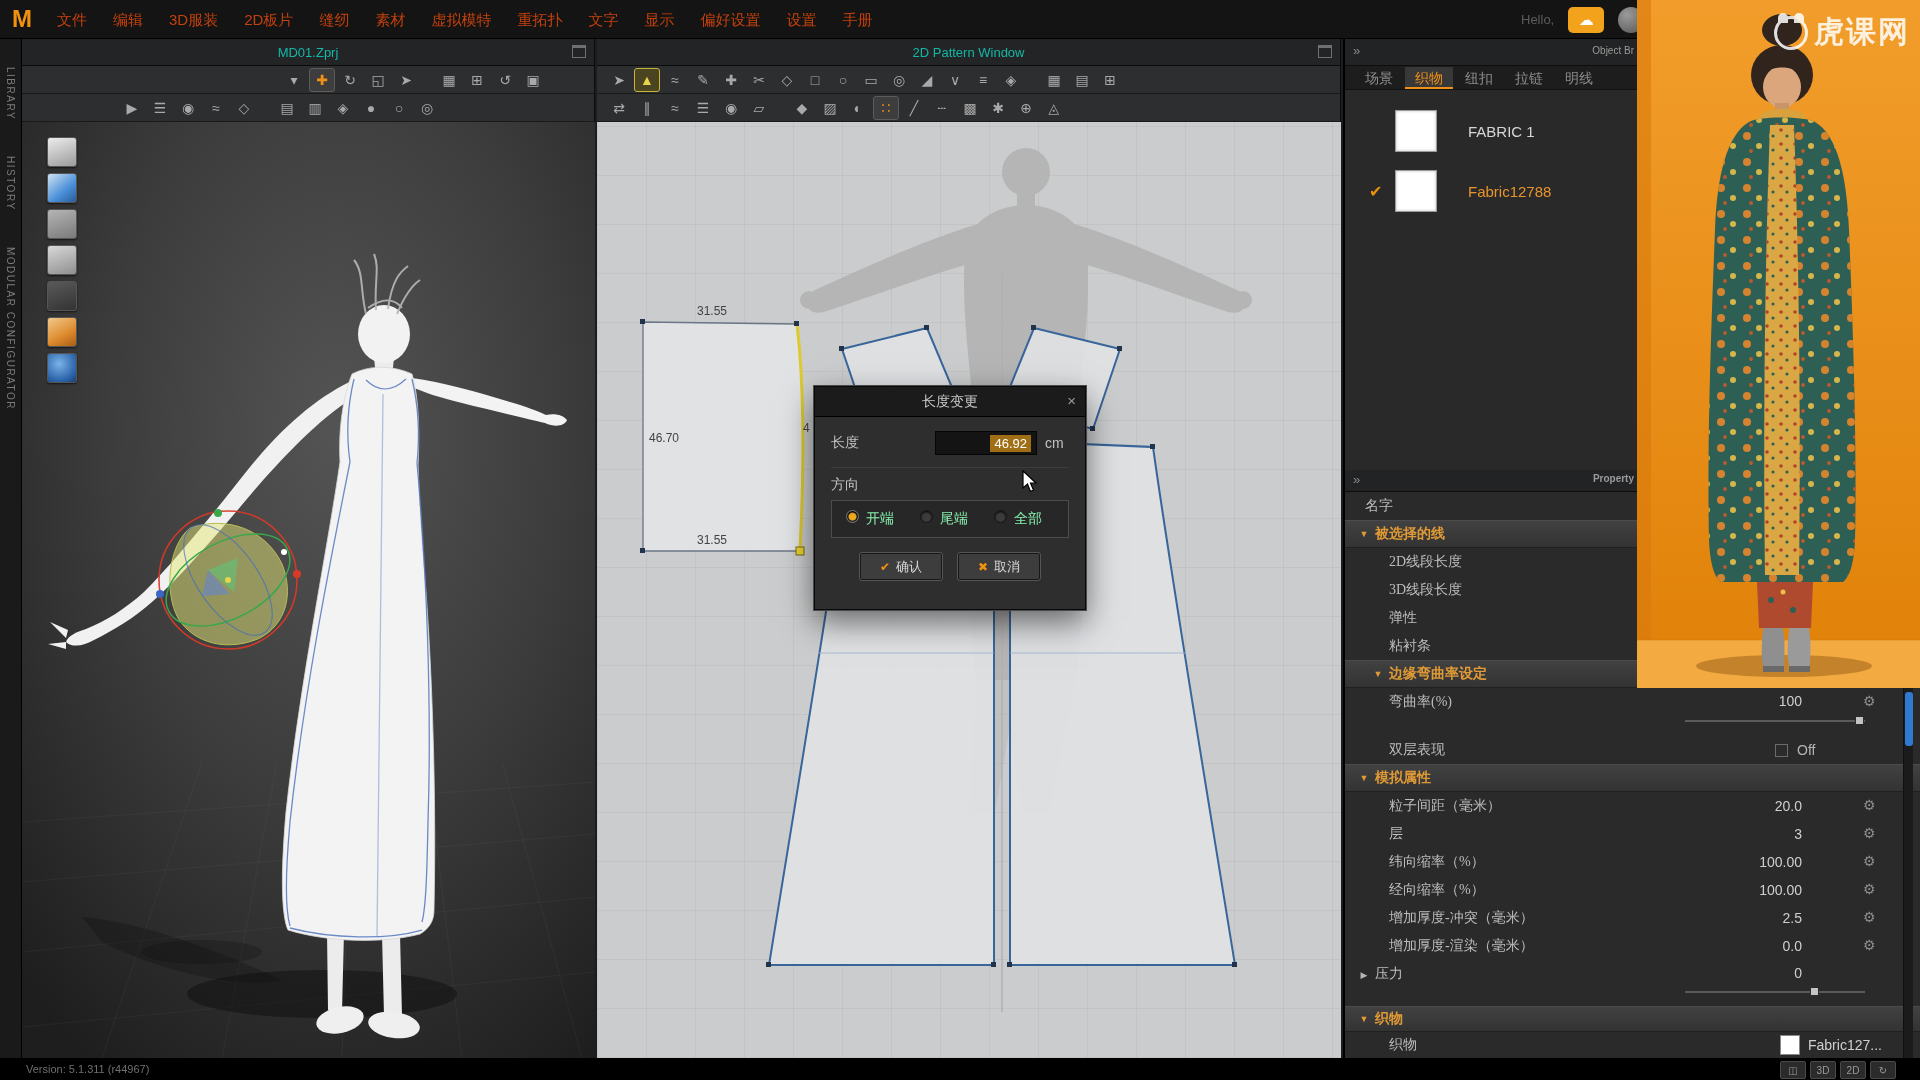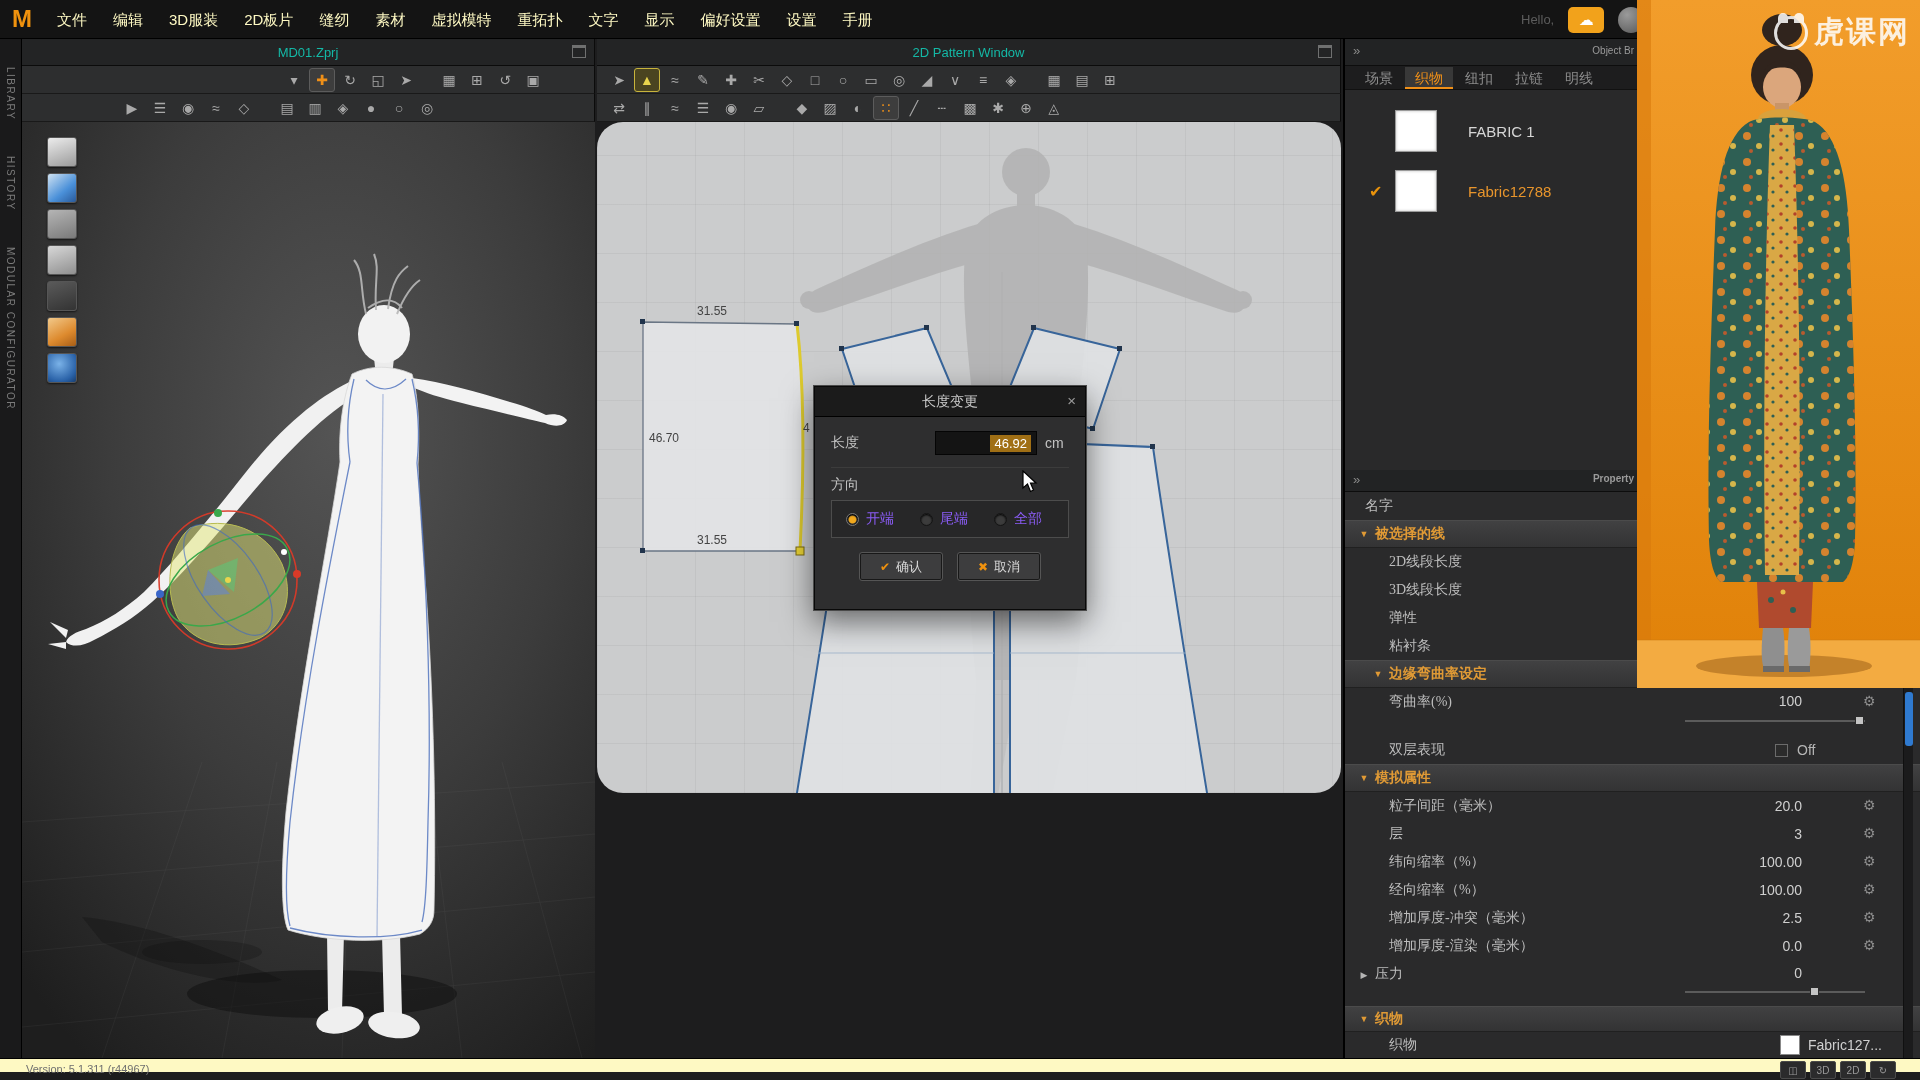--- a/index.html
+++ b/index.html
@@ -4,21 +4,21 @@
 <style>
   *{margin:0;padding:0;box-sizing:border-box;}
   html,body{background:#000;}
   body{font-family:"Liberation Sans","DejaVu Sans",sans-serif;}
   #app{position:relative;width:1920px;height:1080px;background:#1d1d1e;overflow:hidden;color:#ccc;font-size:14px;}
 
   
   #menubar{position:absolute;left:0;top:0;width:1920px;height:39px;background:#141414;border-bottom:1px solid #000;display:flex;align-items:center;z-index:6;}
   .logo{width:44px;text-align:center;color:#f0920e;font-size:24px;font-weight:bold;}
   #menu-items{display:flex;}
-  .menu-item{padding:0 13px;height:39px;line-height:39px;color:#fef9c3;font-size:15px;cursor:default;}
+  .menu-item{padding:0 13px;height:39px;line-height:39px;color:#c2410c;font-size:15px;cursor:default;}
   .mb-right{position:absolute;left:1521px;top:0;height:39px;display:flex;align-items:center;gap:14px;}
   .greeting{color:#5c5c5c;font-size:13px;}
   .cloud-btn{width:36px;height:26px;background:#f2a21b;border-radius:5px;color:#fff;text-align:center;line-height:25px;font-size:15px;}
   .avatar-circle{width:26px;height:26px;border-radius:50%;background:radial-gradient(circle at 35% 30%,#9a9a9a,#555);}
 
   
   .titlebar{position:absolute;top:39px;height:27px;background:#232425;border-bottom:1px solid #0b0b0b;border-right:1px solid #0b0b0b;display:flex;align-items:center;justify-content:center;color:#14b8a6;font-size:13px;}
   #tb3{left:22px;width:573px;}
   #tb2{left:597px;width:744px;}
   .pop-icon{position:absolute;right:8px;top:6px;width:14px;height:13px;border:1px solid #8a8a8a;border-top-width:3px;opacity:.75;}
@@ -45,24 +45,24 @@
   .lib{width:30px;height:30px;border-radius:3px;border:1px solid #565656;box-shadow:0 1px 2px rgba(0,0,0,.6);}
   .lib1{background:linear-gradient(160deg,#ececec,#9b9b9b);}
   .lib2{background:linear-gradient(140deg,#cfe2f2,#4a90d9 60%,#2a5a9a);}
   .lib3{background:linear-gradient(160deg,#b5b5b5,#7a7a7a);}
   .lib4{background:linear-gradient(160deg,#d8d8d8,#8f8f8f);}
   .lib5{background:linear-gradient(160deg,#5a5a5a,#333);}
   .lib6{background:linear-gradient(150deg,#f2c98a,#dd8a2e 60%,#a85e16);}
   .lib7{background:radial-gradient(circle at 40% 35%,#7ab2e8,#2a62a8 70%,#173d6e);}
 
   
-  #vp2{position:absolute;left:597px;top:122px;width:744px;height:671px;background-color:#cbcccd;
+  #vp2{position:absolute;left:597px;top:122px;width:744px;height:936px;background-color:#cbcccd;
        background-image:repeating-linear-gradient(0deg,rgba(0,0,0,.045) 0 1px,transparent 1px 49px),
                         repeating-linear-gradient(90deg,rgba(0,0,0,.045) 0 1px,transparent 1px 49px);
-       overflow:hidden;border-radius:26px;}
+       overflow:hidden;}
   #vp2 svg{display:block;}
 
   
   #rp{position:absolute;left:1343px;top:39px;width:577px;height:1019px;background:#2a2a2b;border-left:2px solid #000;}
   .rp-head{position:absolute;left:0;width:577px;height:27px;background:#222324;border-bottom:1px solid #0d0d0d;}
   .rp-head .chev{position:absolute;left:8px;top:4px;color:#8a8a8a;font-size:13px;}
   .rp-head .rp-title{position:absolute;right:288px;top:6px;color:#9a9a9a;font-size:10px;white-space:nowrap;}
   #ob-head{top:0;}
   #ob-tabs{position:absolute;left:0;top:27px;width:577px;height:24px;background:#1d1d1e;border-bottom:1px solid #111;display:flex;align-items:flex-end;padding-left:10px;}
   .ob-tab{padding:0 10px;margin-right:2px;height:22px;line-height:22px;color:#8b8b8b;font-size:14px;cursor:default;}
@@ -92,39 +92,39 @@
   .chkbox{position:absolute;left:430px;width:13px;height:13px;background:#2b2b2b;border:1px solid #6b6b6b;}
   .chklab{position:absolute;left:452px;color:#b5b5b5;}
   .fab-mini{position:absolute;left:435px;top:3px;width:20px;height:20px;background:#fff;border:1px solid #888;}
   .fab-val{position:absolute;left:463px;color:#cfcfcf;}
 
   
   #sb{position:absolute;left:1903px;top:39px;width:10px;height:1019px;background:#1b1b1c;border-left:1px solid #101010;z-index:4;}
   #sb-thumb{position:absolute;left:1px;top:653px;width:8px;height:54px;background:#2f7ad0;border-radius:3px;}
 
   
-  #footer{position:absolute;left:0;top:1058px;width:1920px;height:14px;background:#fef9c3;border-top:1px solid #000;z-index:5;}
+  #footer{position:absolute;left:0;top:1058px;width:1920px;height:22px;background:#000000;border-top:1px solid #000;z-index:5;}
   .version{position:absolute;left:26px;top:4px;color:#6f6f6f;font-size:11px;}
   .fbtns{position:absolute;left:1780px;top:2px;display:flex;gap:4px;}
   .fbtn{width:26px;height:18px;display:flex;align-items:center;justify-content:center;background:#2b2b2c;border:1px solid #4a4a4a;color:#9a9a9a;font-size:10px;border-radius:2px;}
 
   
   #dialog{position:absolute;left:814px;top:386px;width:272px;height:224px;background:#2e2e2f;border:1px solid #090909;outline:1px solid #4a4a4a;box-shadow:0 12px 30px rgba(0,0,0,.55);z-index:15;}
   .dlg-title{height:30px;background:#1b1b1b;display:flex;align-items:center;justify-content:center;color:#c9c9c9;font-size:14px;position:relative;border-bottom:1px solid #000;}
   .dlg-close{position:absolute;right:9px;top:5px;color:#9a9a9a;font-size:15px;cursor:default;}
   .dlg-body{padding:14px 16px 10px;}
   .dlg-row{display:flex;align-items:center;}
   .dlg-label{width:104px;color:#c2c2c2;}
   .dlg-input{width:102px;height:24px;background:#141414;border:1px solid #050505;display:flex;align-items:center;justify-content:flex-end;padding:0 5px;}
   .dlg-input .sel{background:#a06f15;color:#fff;padding:1px 4px;font-size:13px;}
   .dlg-unit{margin-left:8px;color:#c2c2c2;}
   .dlg-sepline{height:1px;background:#1f1f1f;border-bottom:1px solid #3c3c3c;margin:12px 0 8px;}
   .dlg-dirlabel{margin:0 0 6px;color:#c2c2c2;}
   .dlg-radiogroup{border:1px solid #4c4c4c;background:#272728;height:38px;display:flex;align-items:center;padding:0 14px;gap:26px;}
-  .radio{display:flex;align-items:center;gap:7px;color:#8b5cf6;}
+  .radio{display:flex;align-items:flex-start;gap:7px;color:#86efac;}
   .rdot{width:13px;height:13px;border-radius:50%;border:1px solid #141414;background:#3c3c3c;box-shadow:inset 0 1px 2px #000;}
   .radio.on .rdot{background:radial-gradient(circle,#f0a81e 0 3.5px,#2a2a2a 4.5px);border-color:#787878;}
   .dlg-buttons{display:flex;justify-content:center;gap:16px;margin-top:15px;}
   .dlg-buttons button{width:82px;height:27px;background:#3d3d3e;border:1px solid #181818;outline:1px solid #555;color:#dadada;font-size:13px;display:flex;align-items:center;justify-content:center;gap:6px;border-radius:2px;font-family:inherit;}
   .ck,.cx{color:#f0920e;font-size:12px;}
 
   
   #promo{position:absolute;left:1637px;top:0;width:283px;height:688px;z-index:20;overflow:hidden;}
   #promo svg{display:block;}
   #watermark{position:absolute;right:10px;top:12px;display:flex;align-items:center;gap:6px;opacity:.85;z-index:21;}

